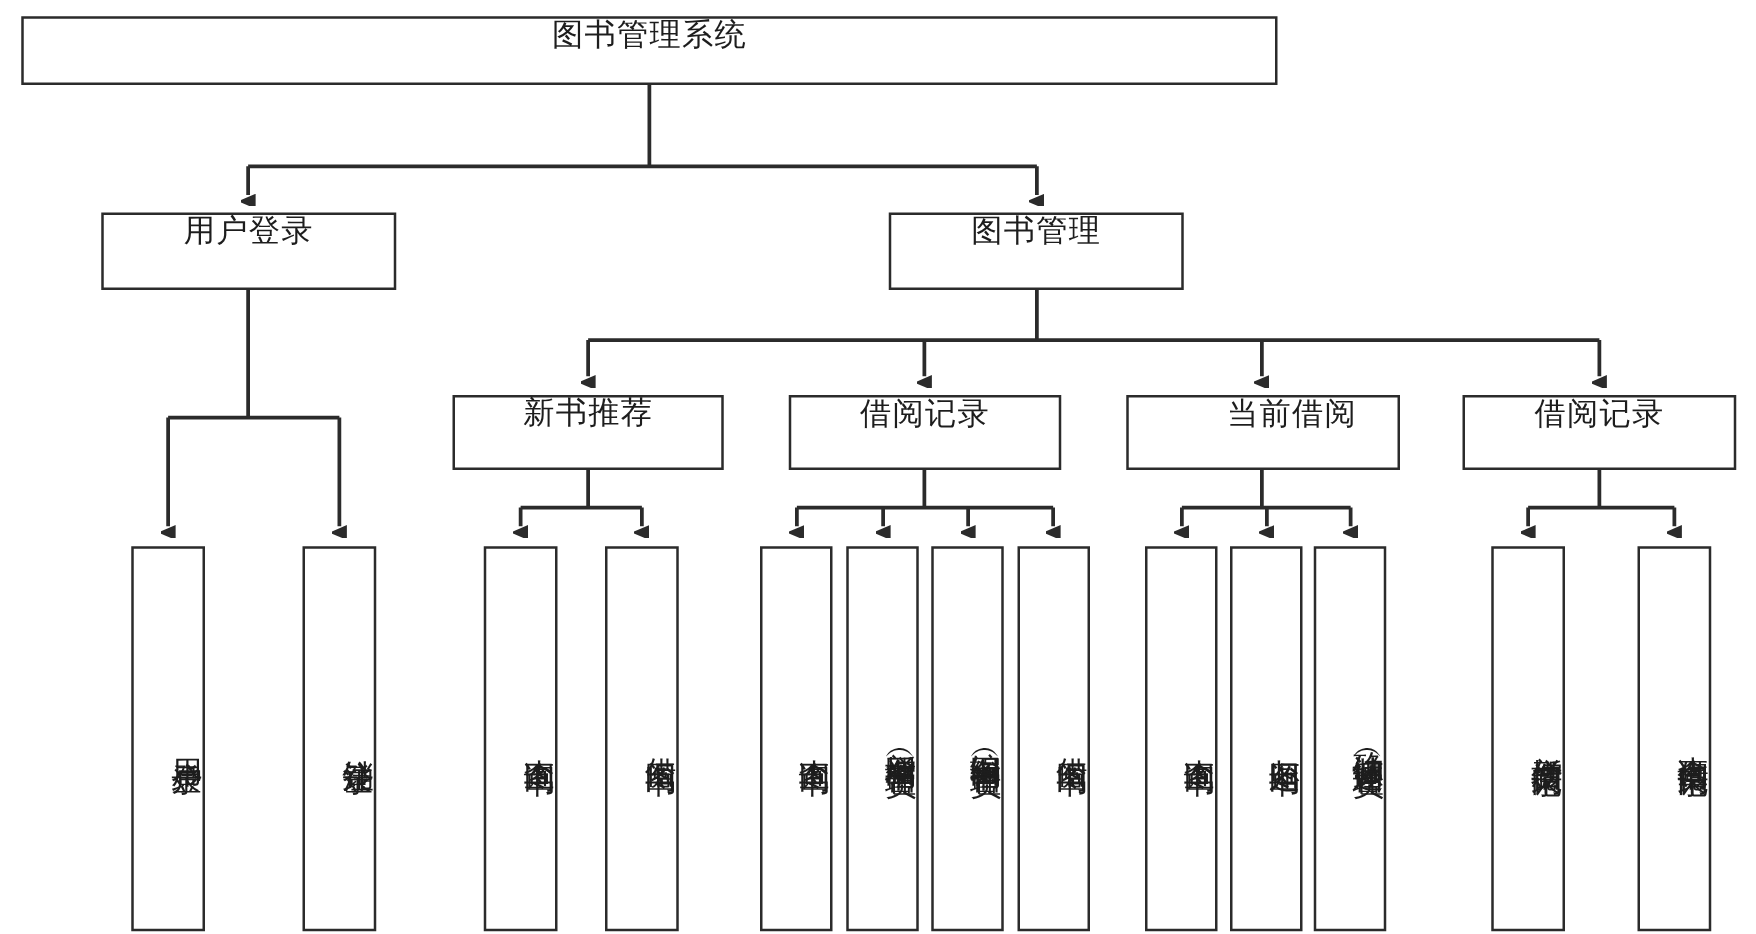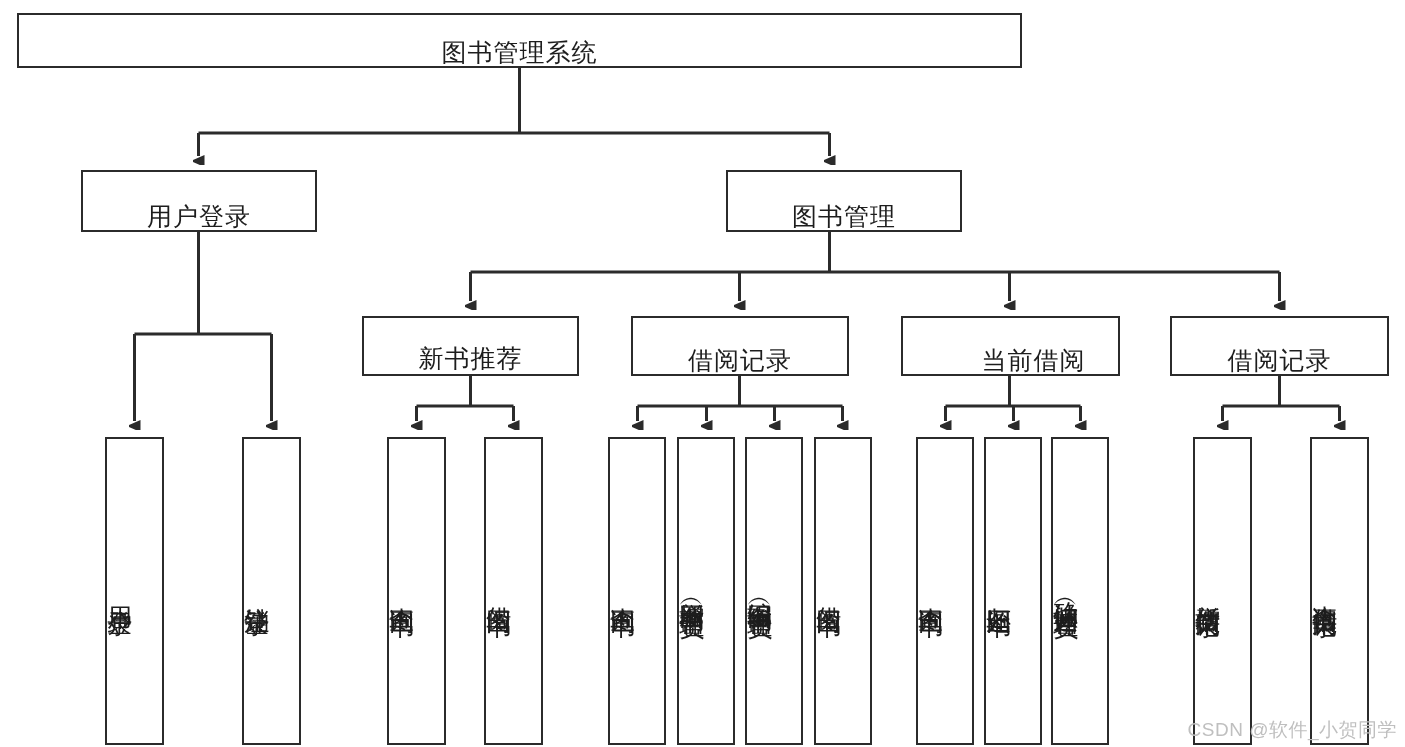--- a/index.html
+++ b/index.html
@@ -23,21 +23,21 @@
     width: 1405px;
     height: 747px;
     pointer-events: none;
   }
   .node {
     position: absolute;
     box-sizing: border-box;
     background: #ffffff;
     border: 2px solid #2b2b2b;
     display: flex;
-    align-items: flex-end;
+    align-items: flex-start;
     justify-content: center;
     color: #1d1d1d;
   }
   .node.horiz {
     font-size: 25px;
     letter-spacing: 1px;
     line-height: 1.1;
   }
   .node.vert {
     writing-mode: vertical-rl;
@@ -122,21 +122,21 @@
     </g>
   </svg>
 
   <div class="node horiz" style="left:17px; top:13px; width:1005px; height:55px;">
     <span>图书管理系统</span>
   </div>
 
   <div class="node horiz" style="left:81px; top:170px; width:236px; height:62px;">
     <span>用户登录</span>
   </div>
-  <div class="node horiz" style="left:726px; top:170px; width:236px; height:62px;">
+  <div class="node horiz" style="left:711px; top:170px; width:236px; height:62px;">
     <span>图书管理</span>
   </div>
 
   <div class="node horiz" style="left:362px; top:316px; width:217px; height:60px;font-family:Liberation Mono, monospace;">
     <span>新书推荐</span>
   </div>
   <div class="node horiz" style="left:631px; top:316px; width:218px; height:60px;">
     <span>借阅记录</span>
   </div>
   <div class="node horiz" style="left:901px; top:316px; width:219px; height:60px;padding-left:46px;">
@@ -183,15 +183,14 @@
     <span>确认归还（管理员）</span>
   </div>
 
   <div class="node vert" style="left:1193px; top:437px; width:59px; height:308px;">
     <span>新增借阅记录</span>
   </div>
   <div class="node vert" style="left:1310px; top:437px; width:59px; height:308px;">
     <span>查询借阅记录</span>
   </div>
 
-  <div id="watermark">CSDN @软件_小贺同学</div>
 
 </div>
 
 </body></html>

